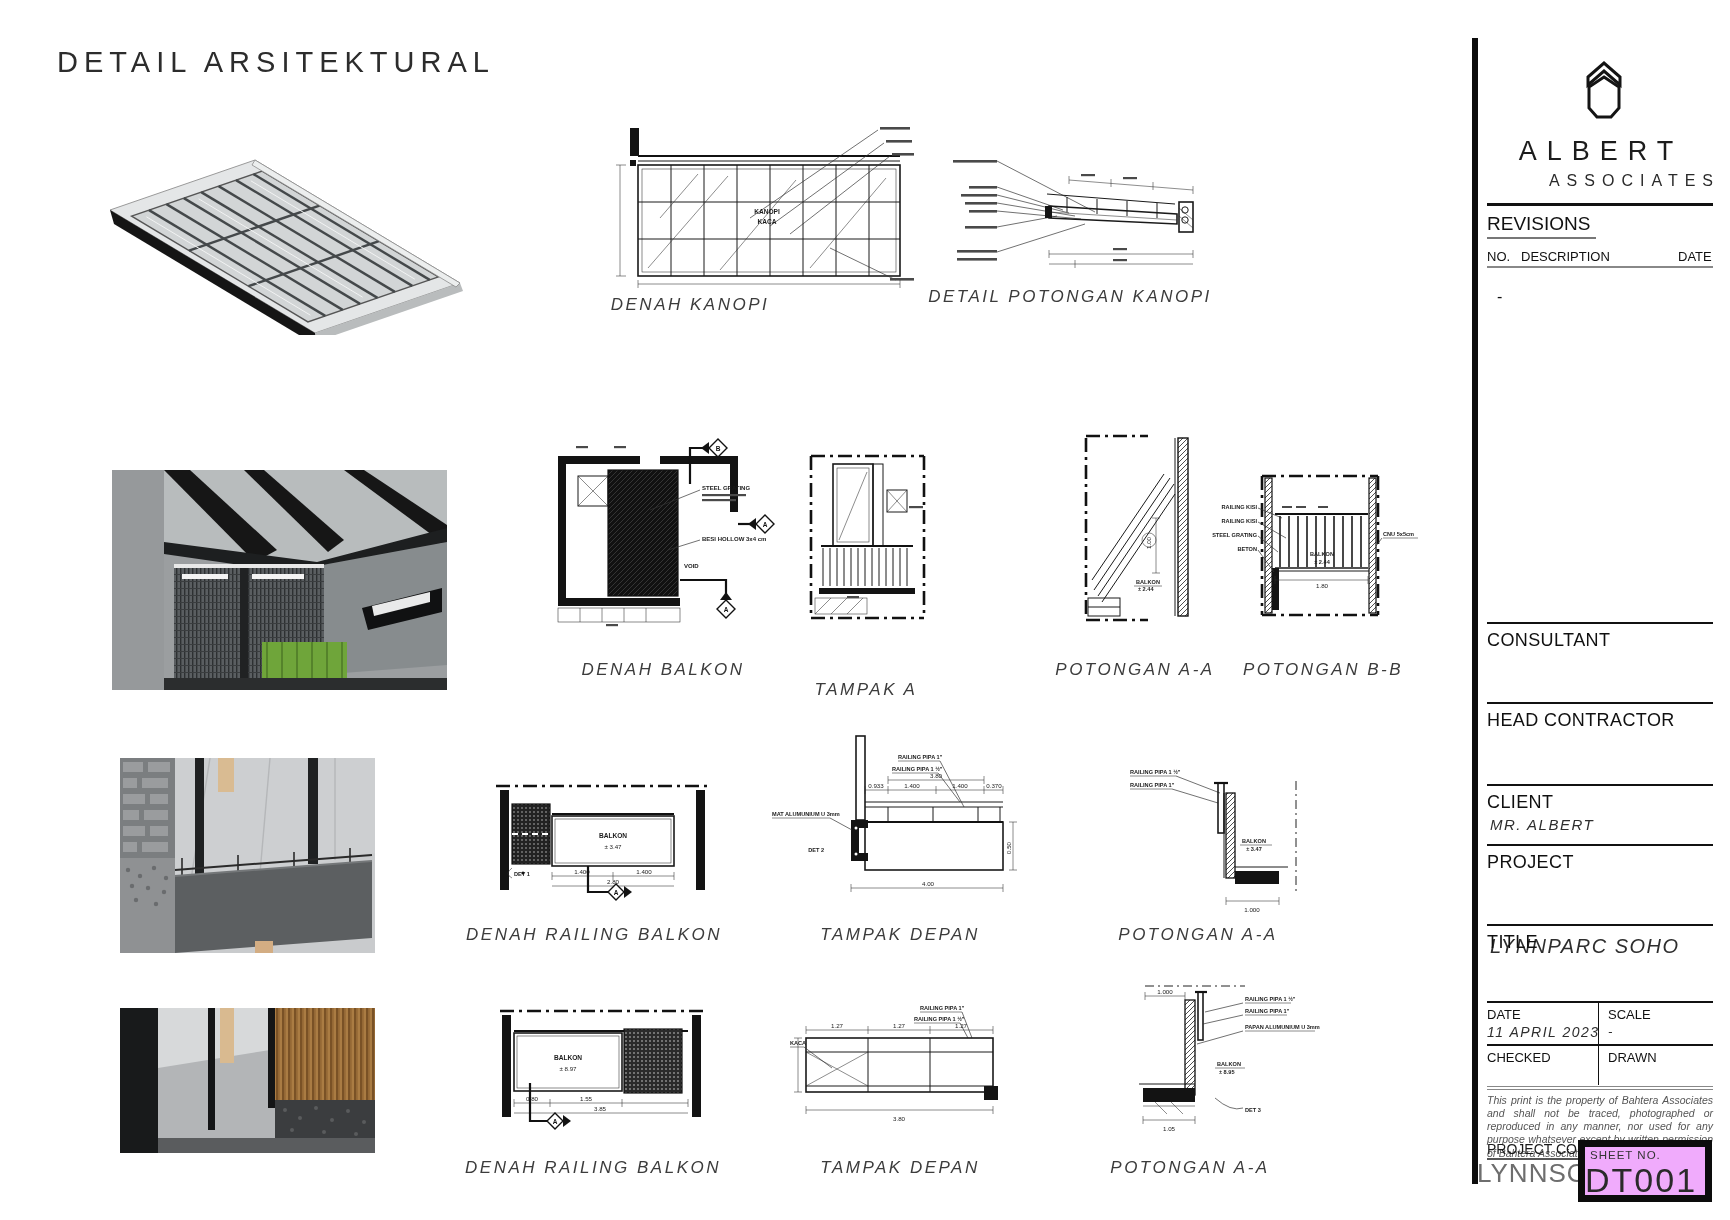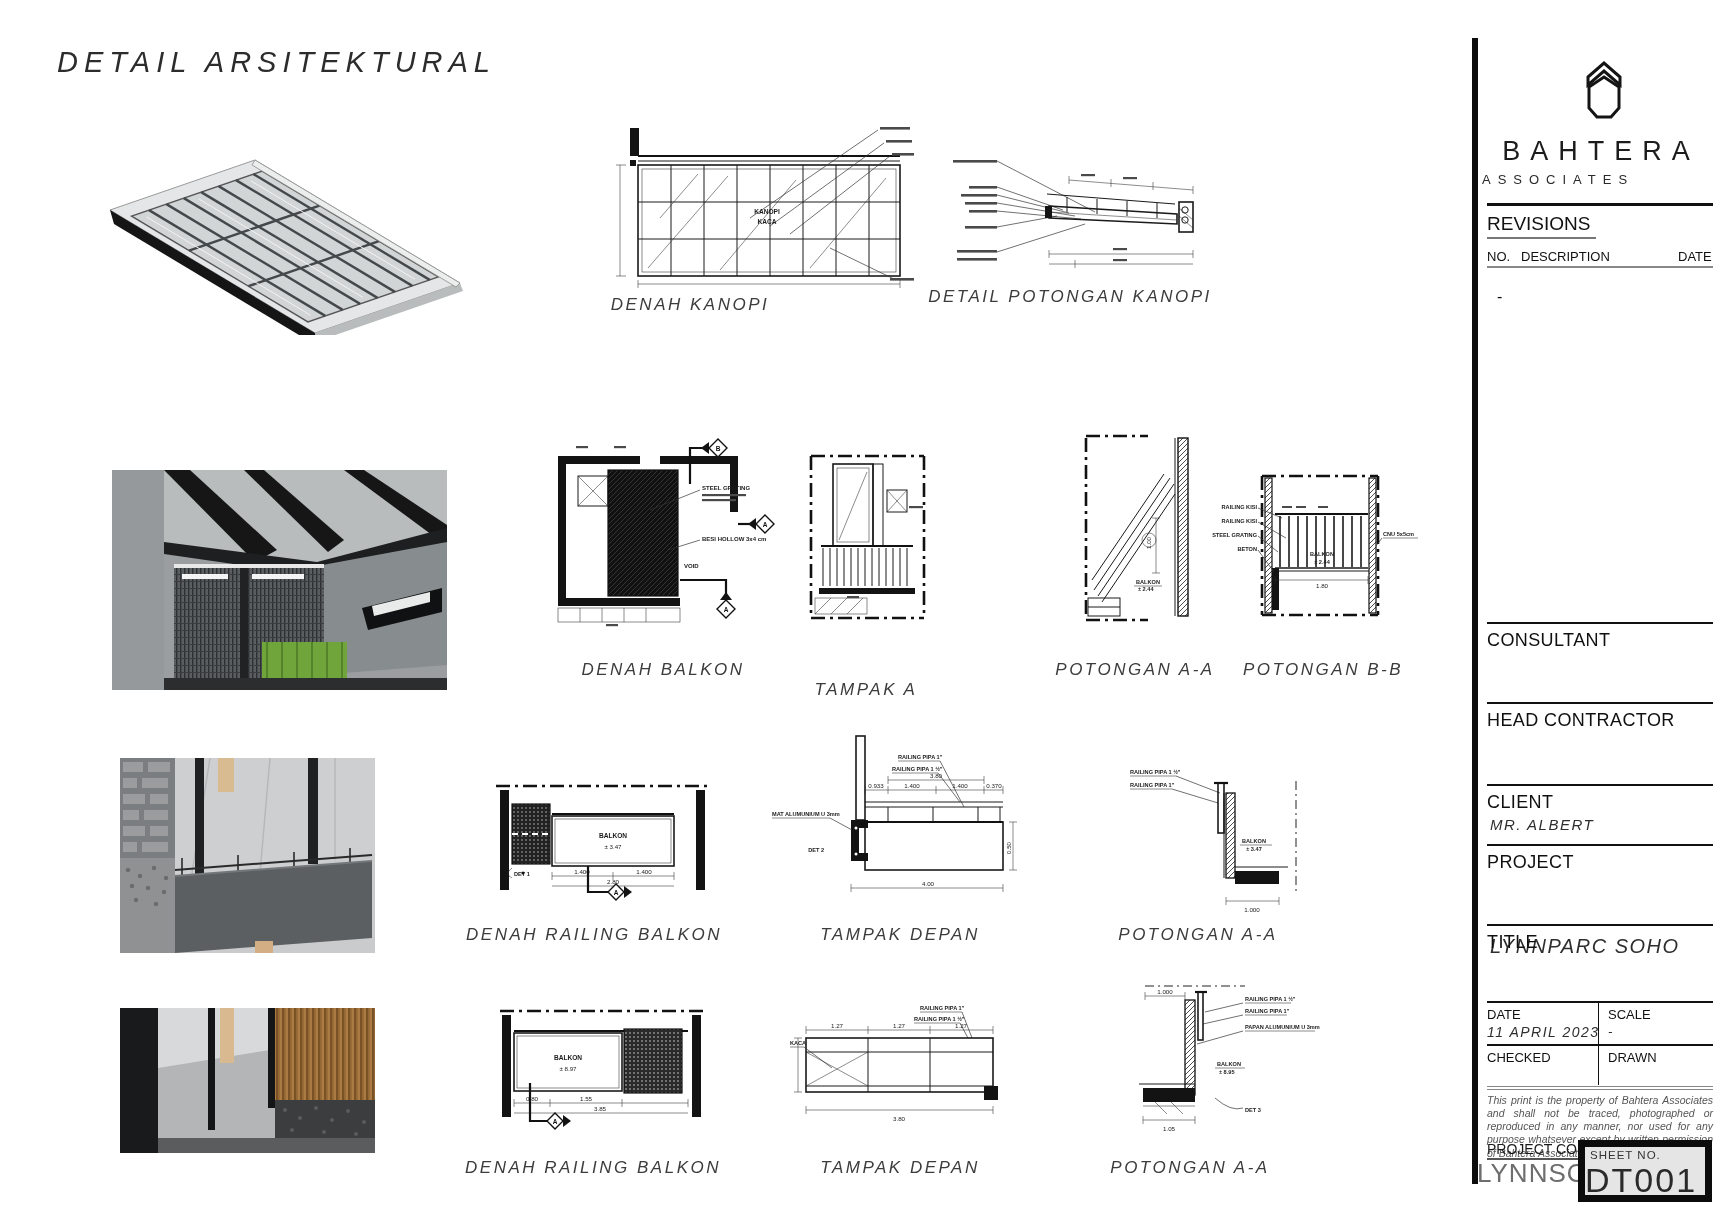--- a/index.html
+++ b/index.html
@@ -1,35 +1,35 @@
 <!DOCTYPE html>
 <html><head>
 <meta charset="utf-8">
 <style>
   html,body{margin:0;padding:0}
   body{width:1730px;height:1220px;background:#ffffff;position:relative;overflow:hidden;
        font-family:"Liberation Sans",sans-serif;color:#1a1a1a}
   .abs{position:absolute}
-  .page-title{font-size:29px;font-style:italic;letter-spacing:6px;color:#2c2c2c;font-weight:400;white-space:nowrap}
+  .page-title{font-size:29px;letter-spacing:6px;color:#2c2c2c;font-weight:400;white-space:nowrap}
   .cad-label{font-size:17px;font-style:italic;letter-spacing:2.5px;color:#3c3c3c;white-space:nowrap;
              transform:translateX(-50%);font-weight:400}
   
   .vsep{background:#0d0d0d}
   .hline{background:#111}
   .thin{background:#888}
   .tb-head{font-size:18px;color:#101010;letter-spacing:.4px}
   .tb-small{font-size:13px;color:#101010}
   .tb-val{font-size:15px;font-style:italic;letter-spacing:1.5px;color:#2e2e2e;white-space:nowrap}
   .brand{font-size:27px;letter-spacing:10px;color:#1c1c1c;text-align:center;font-weight:400}
-  .brand-sub{font-size:13px;letter-spacing:7px;color:#2a2a2a;text-align:left}
+  .brand-sub{font-size:16px;letter-spacing:7px;color:#2a2a2a;text-align:right}
   .rev-head{font-size:19px;color:#111;border-bottom:2px solid #777;display:inline-block;padding:0 6px 2px 0}
   .disc{font-size:10.5px;font-style:italic;color:#555;text-align:justify;line-height:1.25;width:226px}
   .pcode{font-size:14px;border-bottom:2px solid #555;display:inline-block;padding-bottom:1px}
   .lynnsoho{font-size:26px;color:#6e6e6e;letter-spacing:1px;white-space:nowrap}
-  .sheet-box{border:7px solid #0c0c0c;background:#e5e5e5;box-sizing:border-box}
+  .sheet-box{border:7px solid #0c0c0c;background:#f0abfc;box-sizing:border-box}
   .sheet-lbl{font-size:11.5px;color:#333;letter-spacing:1px}
   .sheet-no{font-size:34px;color:#2a2a2a;letter-spacing:2px;}
   
   svg{display:block}
   svg text{font-family:"Liberation Sans",sans-serif}
   .s05{stroke:#2d2d2d;stroke-width:.55;fill:none}
   .s1{stroke:#1a1a1a;stroke-width:1;fill:none}
   .s15{stroke:#1a1a1a;stroke-width:1.6;fill:none}
   .s2{stroke:#111;stroke-width:2.2;fill:none}
   .blk{fill:#131313;stroke:none}
@@ -805,21 +805,21 @@
   <div class="abs cad-label" style="left:1190px;top:1158px">POTONGAN A-A</div>
 
   <div class="abs vsep" style="left:1472px;top:38px;width:6px;height:1146px"></div>
 
   <div class="abs" style="left:1573px;top:52px">
     <svg width="62" height="80" viewBox="0 0 62 80">
       <path d="M15,25 L31,11 L47,25 L47,33 L31,19 L15,33 Z" fill="none" stroke="#141414" stroke-width="3"></path>
       <path d="M31,25 L46,35 L46,56 L38,65 L24,65 L16,56 L16,35 Z" fill="#fff" stroke="#141414" stroke-width="3"></path>
     </svg>
   </div>
-  <div class="abs brand" style="left:1482px;top:136px;width:238px">BAHTERA</div>
+  <div class="abs brand" style="left:1482px;top:136px;width:238px">ALBERT</div>
   <div class="abs brand-sub" style="left:1482px;top:172px;width:238px">ASSOCIATES</div>
   <div class="abs hline" style="left:1487px;top:203px;width:226px;height:3px"></div>
 
   <div class="abs rev-head" style="left:1487px;top:213px">REVISIONS</div>
   <div class="abs tb-small" style="left:1487px;top:249px">NO.</div>
   <div class="abs tb-small" style="left:1521px;top:249px">DESCRIPTION</div>
   <div class="abs tb-small" style="left:1678px;top:249px">DATE</div>
   <div class="abs thin" style="left:1487px;top:266px;width:226px;height:2px"></div>
   <div class="abs tb-small" style="left:1497px;top:288px;font-size:16px">-</div>
 

